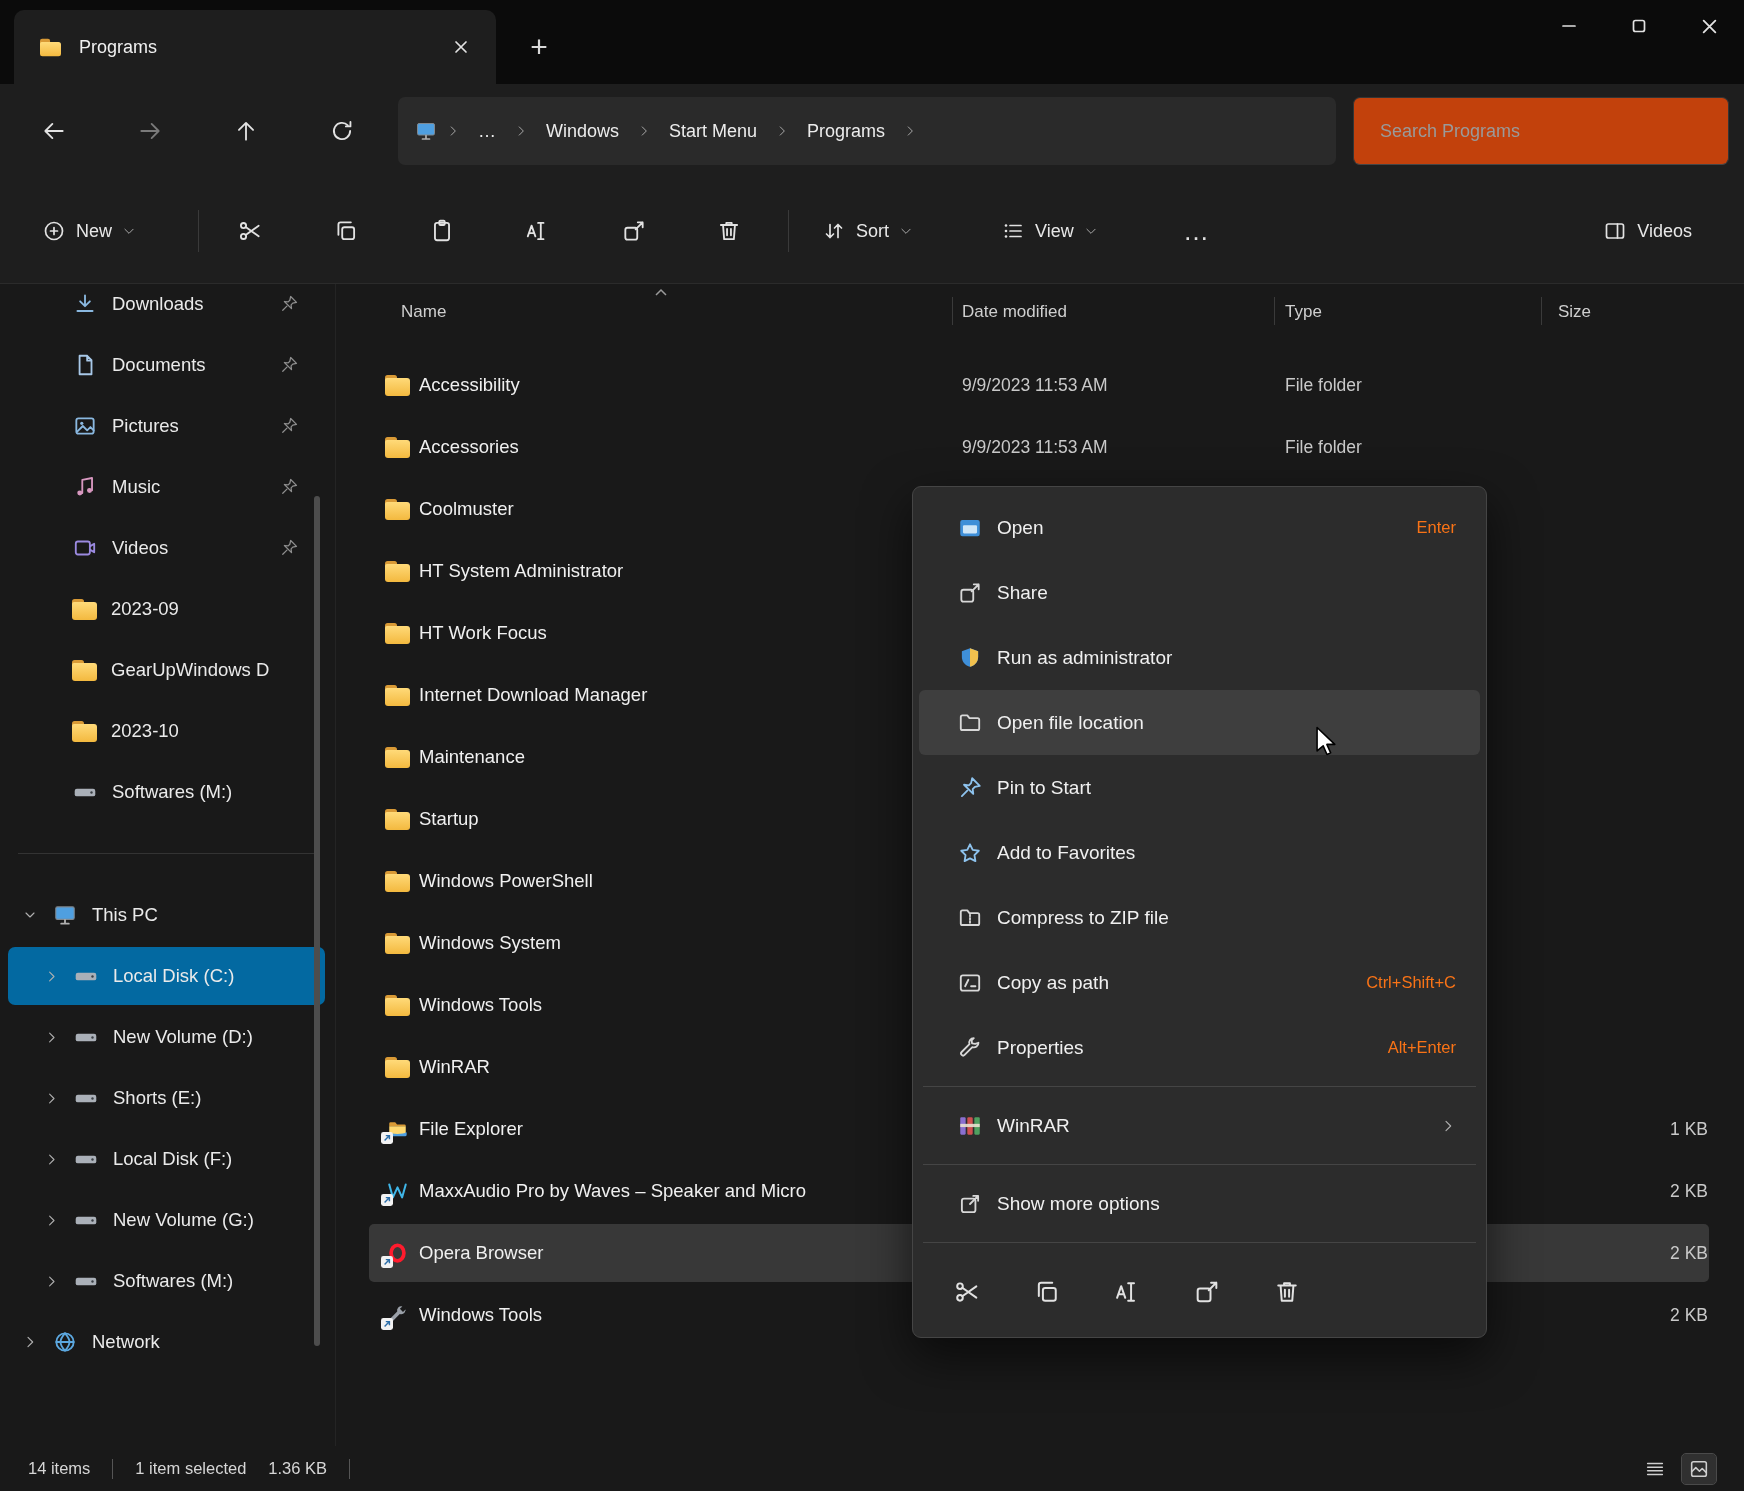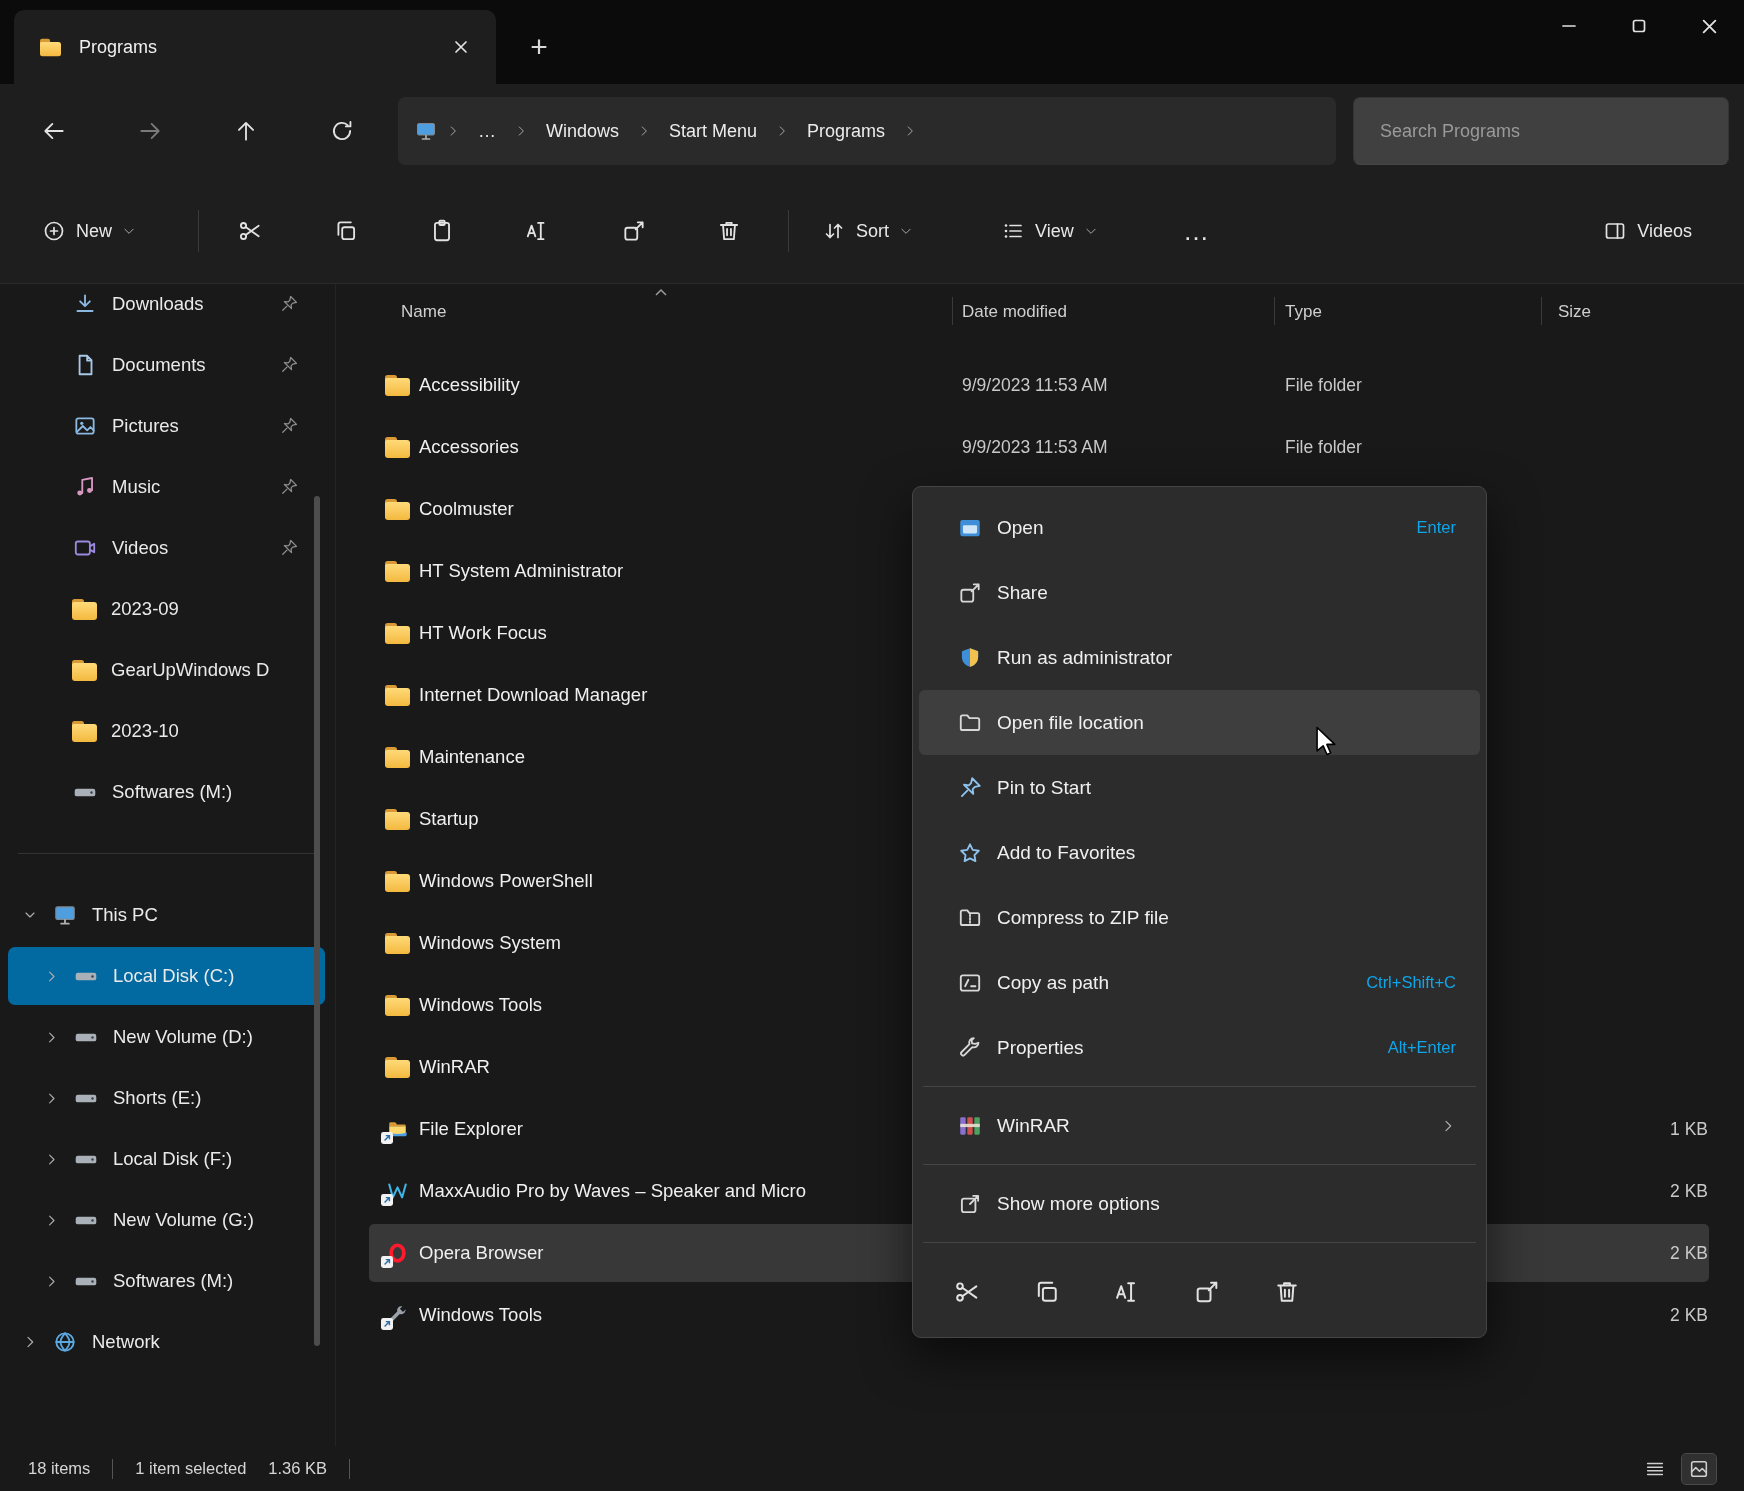--- a/index.html
+++ b/index.html
@@ -18,21 +18,21 @@
   .win-controls { position:absolute; right:0; top:0; display:flex; }
   .win-btn { width:70px; height:52px; display:grid; place-items:center; }
 
   
   .navbar { position:absolute; left:0; top:84px; right:0; height:94px; background:#1e1e1e; }
   .navbtn { position:absolute; top:15px; width:64px; height:64px; border-radius:7px; display:grid; place-items:center; }
   .crumbbar { position:absolute; left:398px; top:13px; width:938px; height:68px; background:#2a2a2a;
     border-radius:7px; display:flex; align-items:center; padding:0 14px; gap:4px; }
   .crumb { font-size:18px; color:#ececec; padding:8px 12px; border-radius:5px; white-space:nowrap; }
   .crumb-chev { display:grid; place-items:center; padding:0 2px; }
-  .searchbox { position:absolute; left:1353px; top:13px; width:376px; height:68px; background:#404040;
+  .searchbox { position:absolute; left:1353px; top:13px; width:376px; height:68px; background:#c2410c;
     border:1px solid #343434; border-bottom-color:#454545; border-radius:7px; display:flex; align-items:center; padding:0 26px; }
   .searchbox input { background:transparent; border:none; outline:none; width:100%;
     font-size:18px; color:#e0e0e0; font-family:inherit; }
   .searchbox input::placeholder { color:#9a9a9a; }
 
   
   .commandbar { position:absolute; left:0; top:178px; right:0; height:106px; background:#1e1e1e;
     border-bottom:1px solid #2b2b2b; }
   .cmd-group { position:absolute; top:24px; height:58px; display:flex; align-items:center; gap:10px;
     border-radius:7px; padding:0 16px; font-size:18px; color:#e8e8e8; }
@@ -76,21 +76,21 @@
 
   .lnk-badge { position:absolute; left:-4px; bottom:-4px; width:12px; height:12px; }
 
   
   .ctx { position:absolute; left:912px; top:486px; width:575px; background:#2c2c2c;
     border:1px solid #454545; border-radius:9px; box-shadow:0 18px 48px rgba(0,0,0,.6);
     padding:8px 6px; z-index:10; }
   .ctx-item { height:65px; display:flex; align-items:center; gap:14px; padding:0 24px 0 38px;
     border-radius:6px; font-size:19px; color:#f0f0f0; position:relative; }
   .ctx-item.hl { background:#3e3e3e; }
-  .ctx-shortcut { margin-left:auto; font-size:16.5px; color:#0ea5e9; }
+  .ctx-shortcut { margin-left:auto; font-size:16.5px; color:#f97316; }
   .ctx-sep { height:1px; background:#454545; margin:6px 4px; }
   .ctx-iconrow { height:80px; display:flex; align-items:center; gap:52px; padding:6px 0 0 34px; }
   .ctx-iconrow .qbtn { width:28px; height:28px; display:grid; place-items:center; }
   .mi { width:26px; height:26px; flex:none; }
 
   
   .statusbar { position:absolute; left:0; right:0; bottom:0; height:45px; background:#191919;
     display:flex; align-items:center; padding:0 28px; gap:22px; font-size:16.5px; color:#d6d6d6; }
   .sdiv { width:1px; height:20px; background:#555; }
   .viewtoggles { margin-left:auto; display:flex; gap:10px; }
@@ -731,21 +731,21 @@
       </span>
       <span class="qbtn">
         <svg width="28" height="28" viewBox="0 0 24 24">
             <path class="stroke" d="M4.5 6.5h15M9.5 6.5V4.5h5v2M6.5 6.5l1 13h9l1-13M10.2 10v6M13.8 10v6"></path>
           </svg>
       </span>
     </div>
   </div>
 
   <div class="statusbar">
-    <span>18 items</span>
+    <span>14 items</span>
     <span class="sdiv"></span>
     <span>1 item selected</span>
     <span>1.36 KB</span>
     <span class="sdiv"></span>
     <span class="viewtoggles">
       <span class="vbtn">
         <svg width="22" height="22" viewBox="0 0 24 24">
             <path class="stroke" style="stroke:#cfcfcf" d="M4 6h16M4 10h16M4 14h16M4 18h16"></path>
           </svg>
       </span>

